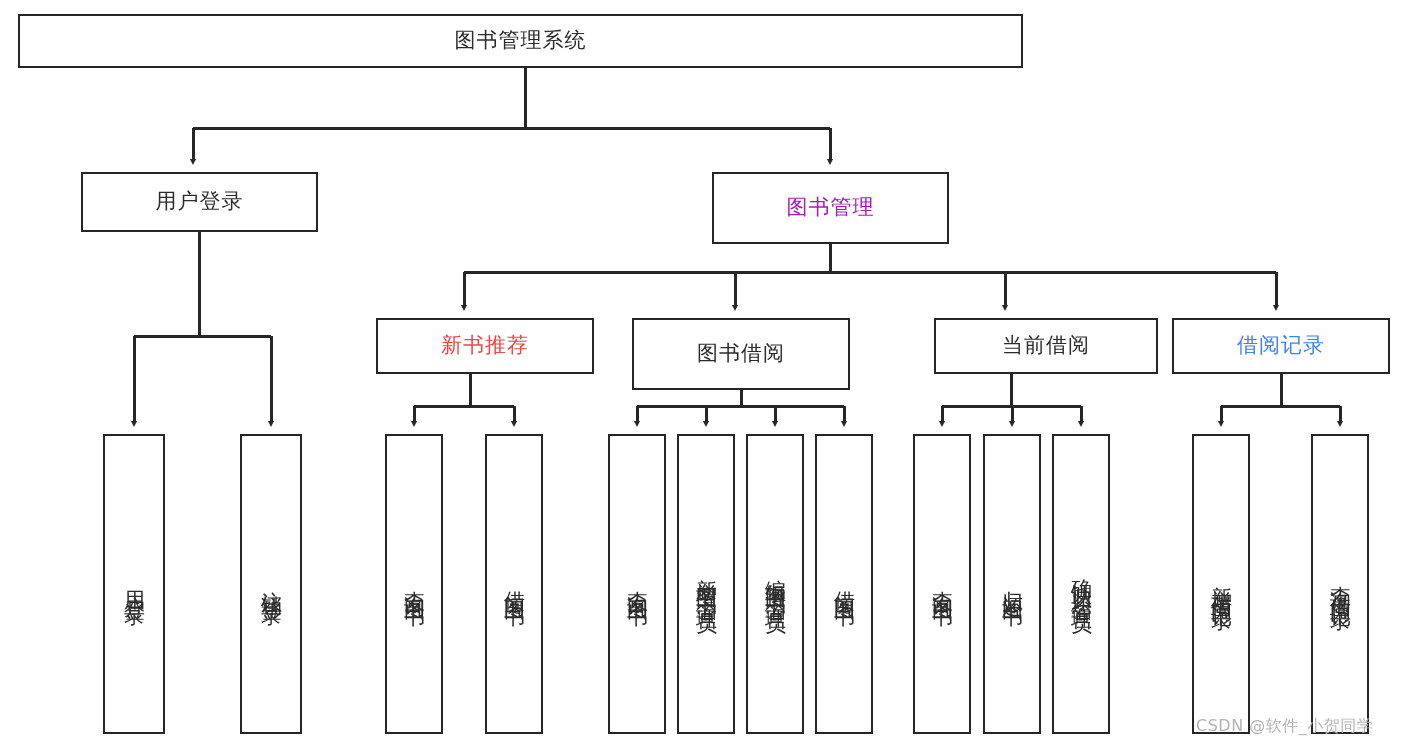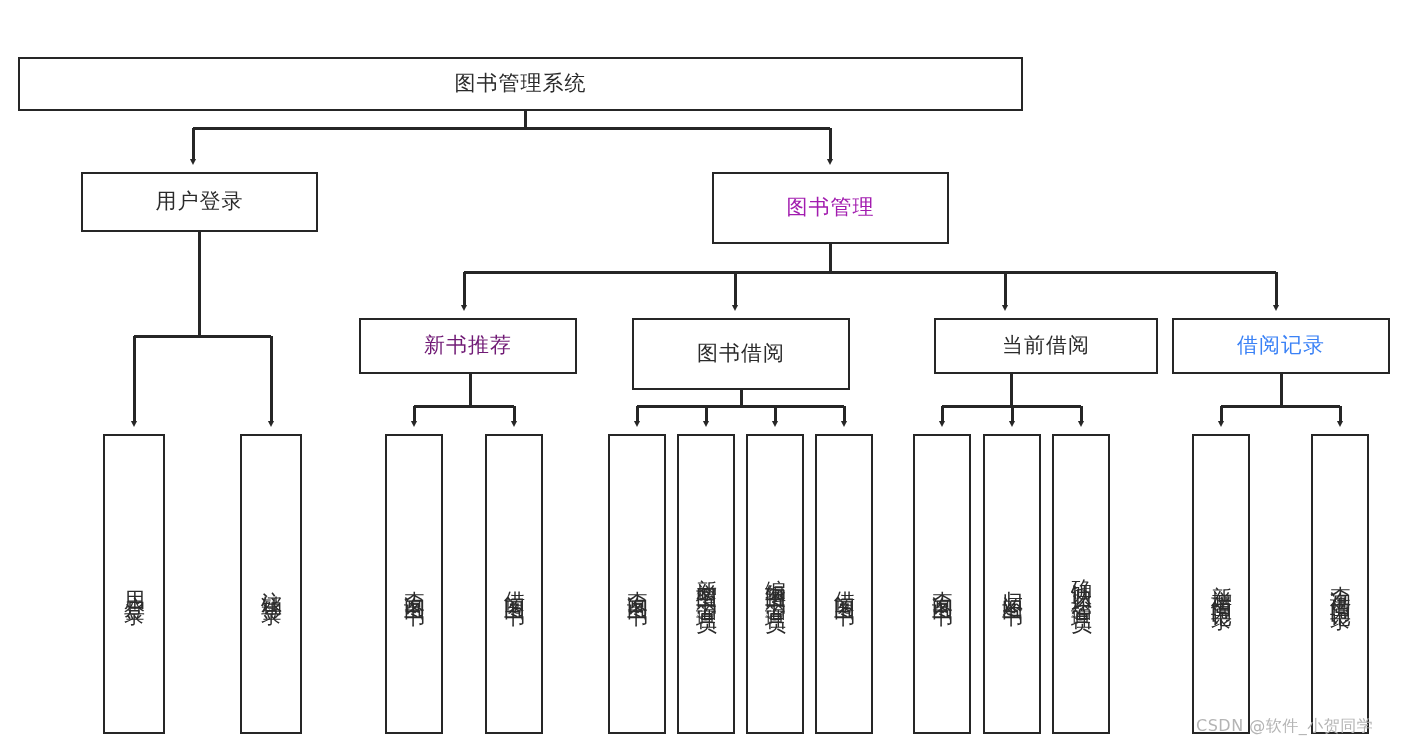--- a/index.html
+++ b/index.html
@@ -102,30 +102,30 @@
         <line x1="942" y1="406" x2="942" y2="422" stroke="#262626" stroke-width="3" shape-rendering="crispEdges" marker-end="url(#arrowhead)"></line>
         <line x1="1012" y1="406" x2="1012" y2="422" stroke="#262626" stroke-width="3" shape-rendering="crispEdges" marker-end="url(#arrowhead)"></line>
         <line x1="1081" y1="406" x2="1081" y2="422" stroke="#262626" stroke-width="3" shape-rendering="crispEdges" marker-end="url(#arrowhead)"></line>
         <line x1="1281" y1="374" x2="1281" y2="406" stroke="#262626" stroke-width="3" shape-rendering="crispEdges"></line>
         <line x1="1221" y1="406" x2="1340" y2="406" stroke="#262626" stroke-width="3" shape-rendering="crispEdges"></line>
         <line x1="1221" y1="406" x2="1221" y2="422" stroke="#262626" stroke-width="3" shape-rendering="crispEdges" marker-end="url(#arrowhead)"></line>
         <line x1="1340" y1="406" x2="1340" y2="422" stroke="#262626" stroke-width="3" shape-rendering="crispEdges" marker-end="url(#arrowhead)"></line>
       </g>
   </svg>
   <div id="node-layer">
-      <div class="node horiz" style="left: 18px; top: 14px; width: 1005px; height: 54px; border-color: rgb(38, 38, 38); color: rgb(43, 43, 43); margin-top: 43px;">
+      <div class="node horiz" style="left: 18px; top: 14px; width: 1005px; height: 54px; border-color: rgb(38, 38, 38); color: rgb(43, 43, 43);">
         <span class="node-label">图书管理系统</span>
       </div>
       <div class="node horiz" style="left: 81px; top: 172px; width: 237px; height: 60px; border-color: rgb(38, 38, 38); color: rgb(43, 43, 43);">
         <span class="node-label">用户登录</span>
       </div>
       <div class="node horiz" style="left: 712px; top: 172px; width: 237px; height: 72px; border-color: rgb(38, 38, 38); color: #a21caf;">
         <span class="node-label">图书管理</span>
       </div>
-      <div class="node horiz" style="left: 359px; top: 318px; width: 218px; height: 56px; border-color: rgb(38, 38, 38); color: #701a75;">
+      <div class="node horiz" style="left: 376px; top: 318px; width: 218px; height: 56px; border-color: rgb(38, 38, 38); color: #ef4444;">
         <span class="node-label">新书推荐</span>
       </div>
       <div class="node horiz" style="left: 632px; top: 318px; width: 218px; height: 72px; border-color: rgb(38, 38, 38); color: rgb(43, 43, 43);">
         <span class="node-label">图书借阅</span>
       </div>
       <div class="node horiz" style="left: 902px; top: 318px; width: 224px; height: 56px; border-color: rgb(38, 38, 38); color: rgb(43, 43, 43); margin-left: 32px;">
         <span class="node-label">当前借阅</span>
       </div>
       <div class="node horiz" style="left: 1172px; top: 318px; width: 218px; height: 56px; border-color: rgb(38, 38, 38); color: #3b82f6;">
         <span class="node-label">借阅记录</span>

